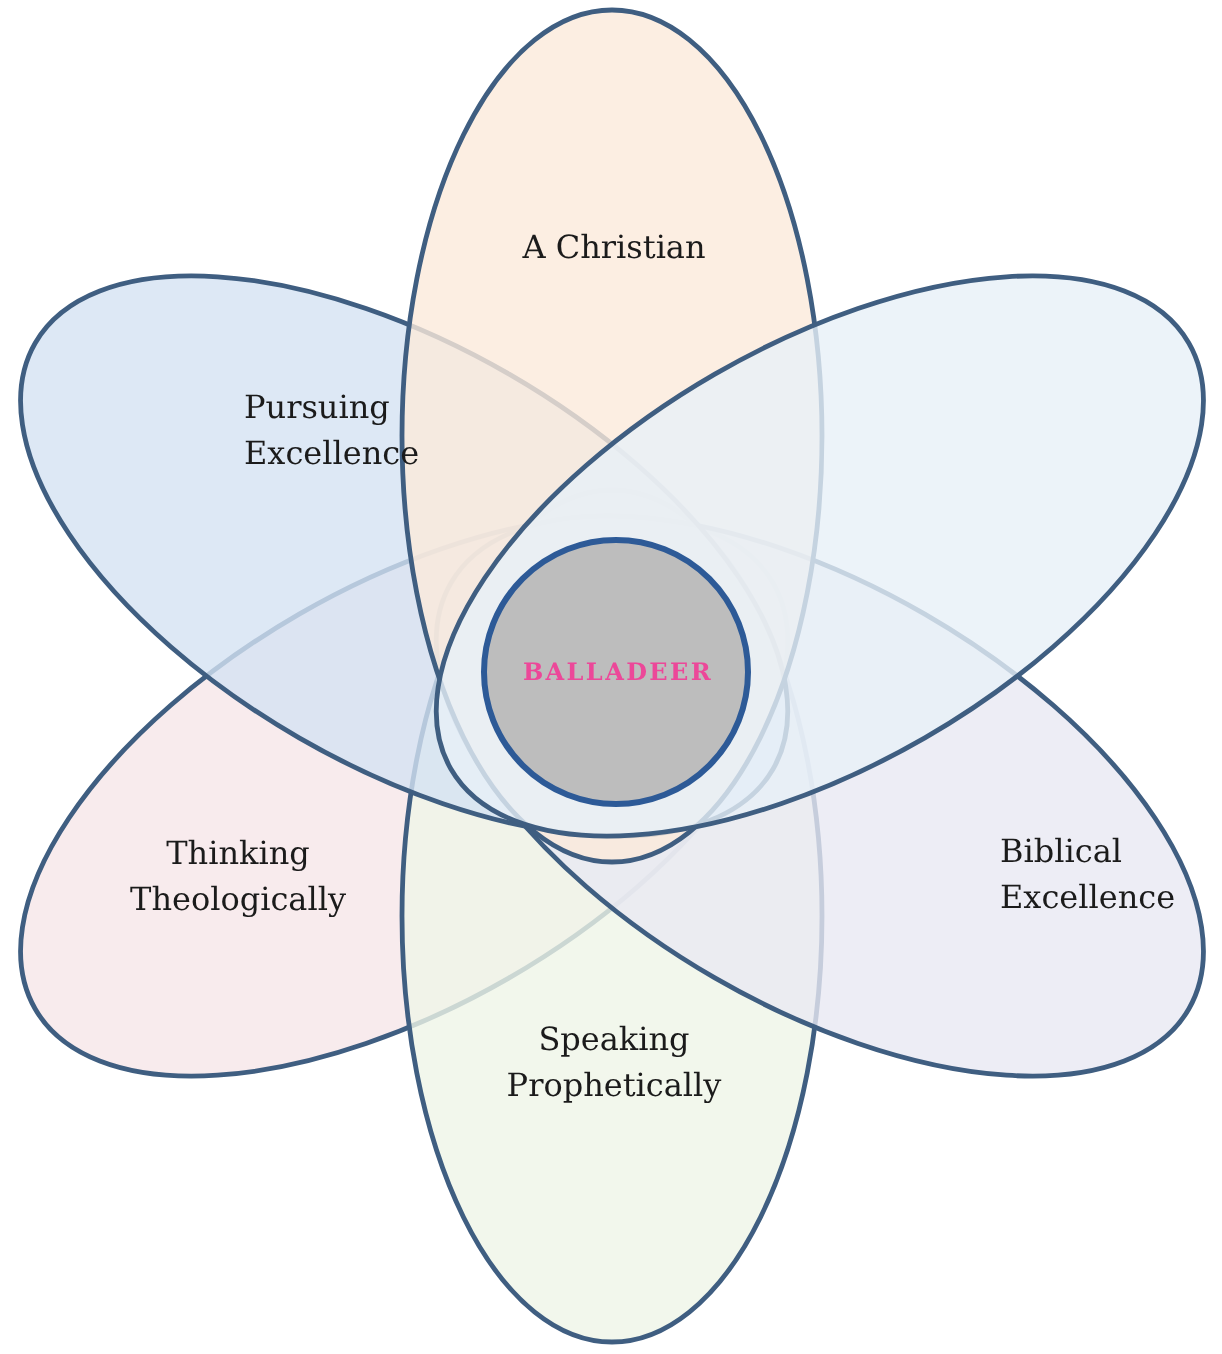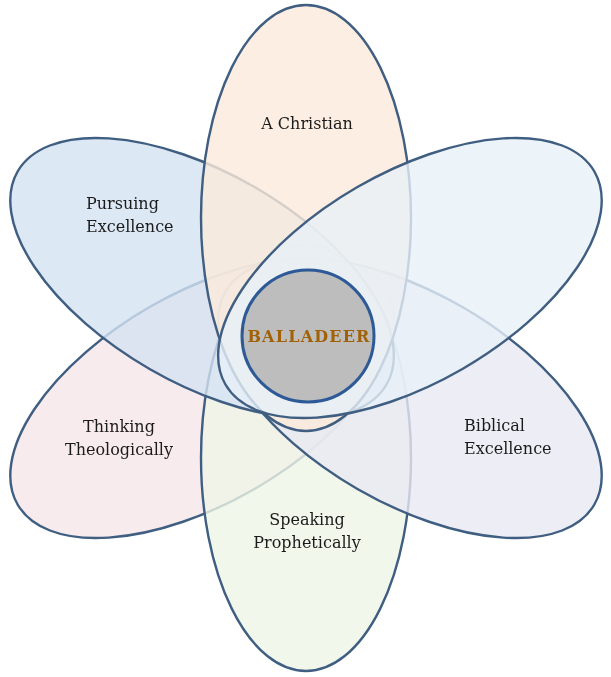--- a/index.html
+++ b/index.html
@@ -16,26 +16,26 @@
   .center-circle { stroke-width: 3; }
   .labels { position: absolute; left: 0; top: 0; width: 483px; height: 677px; pointer-events: none; }
   .lbl {
     position: absolute;
     color: #1b1b1b;
     font-size: 16px;
     line-height: 23px;
     white-space: pre-line;
   }
   .lbl.centered { transform: translateX(-50%); text-align: center; }
-  .lbl.leftal { text-align: left; }
+  .lbl.leftal { text-align: left; margin-left: 36px; }
   .lbl.balladeer {
-    font-size: 16px;
+    font-size: 12px;
     font-weight: 700;
     letter-spacing: 1.2px;
-    color: #a16207;
+    color: #ec4899;
   }
 </style>
 </head>
 <body>
 
 <div class="stage">
 
   <svg width="611" height="677" viewBox="0 0 611 677">
     <g transform="translate(306,338)">
 

